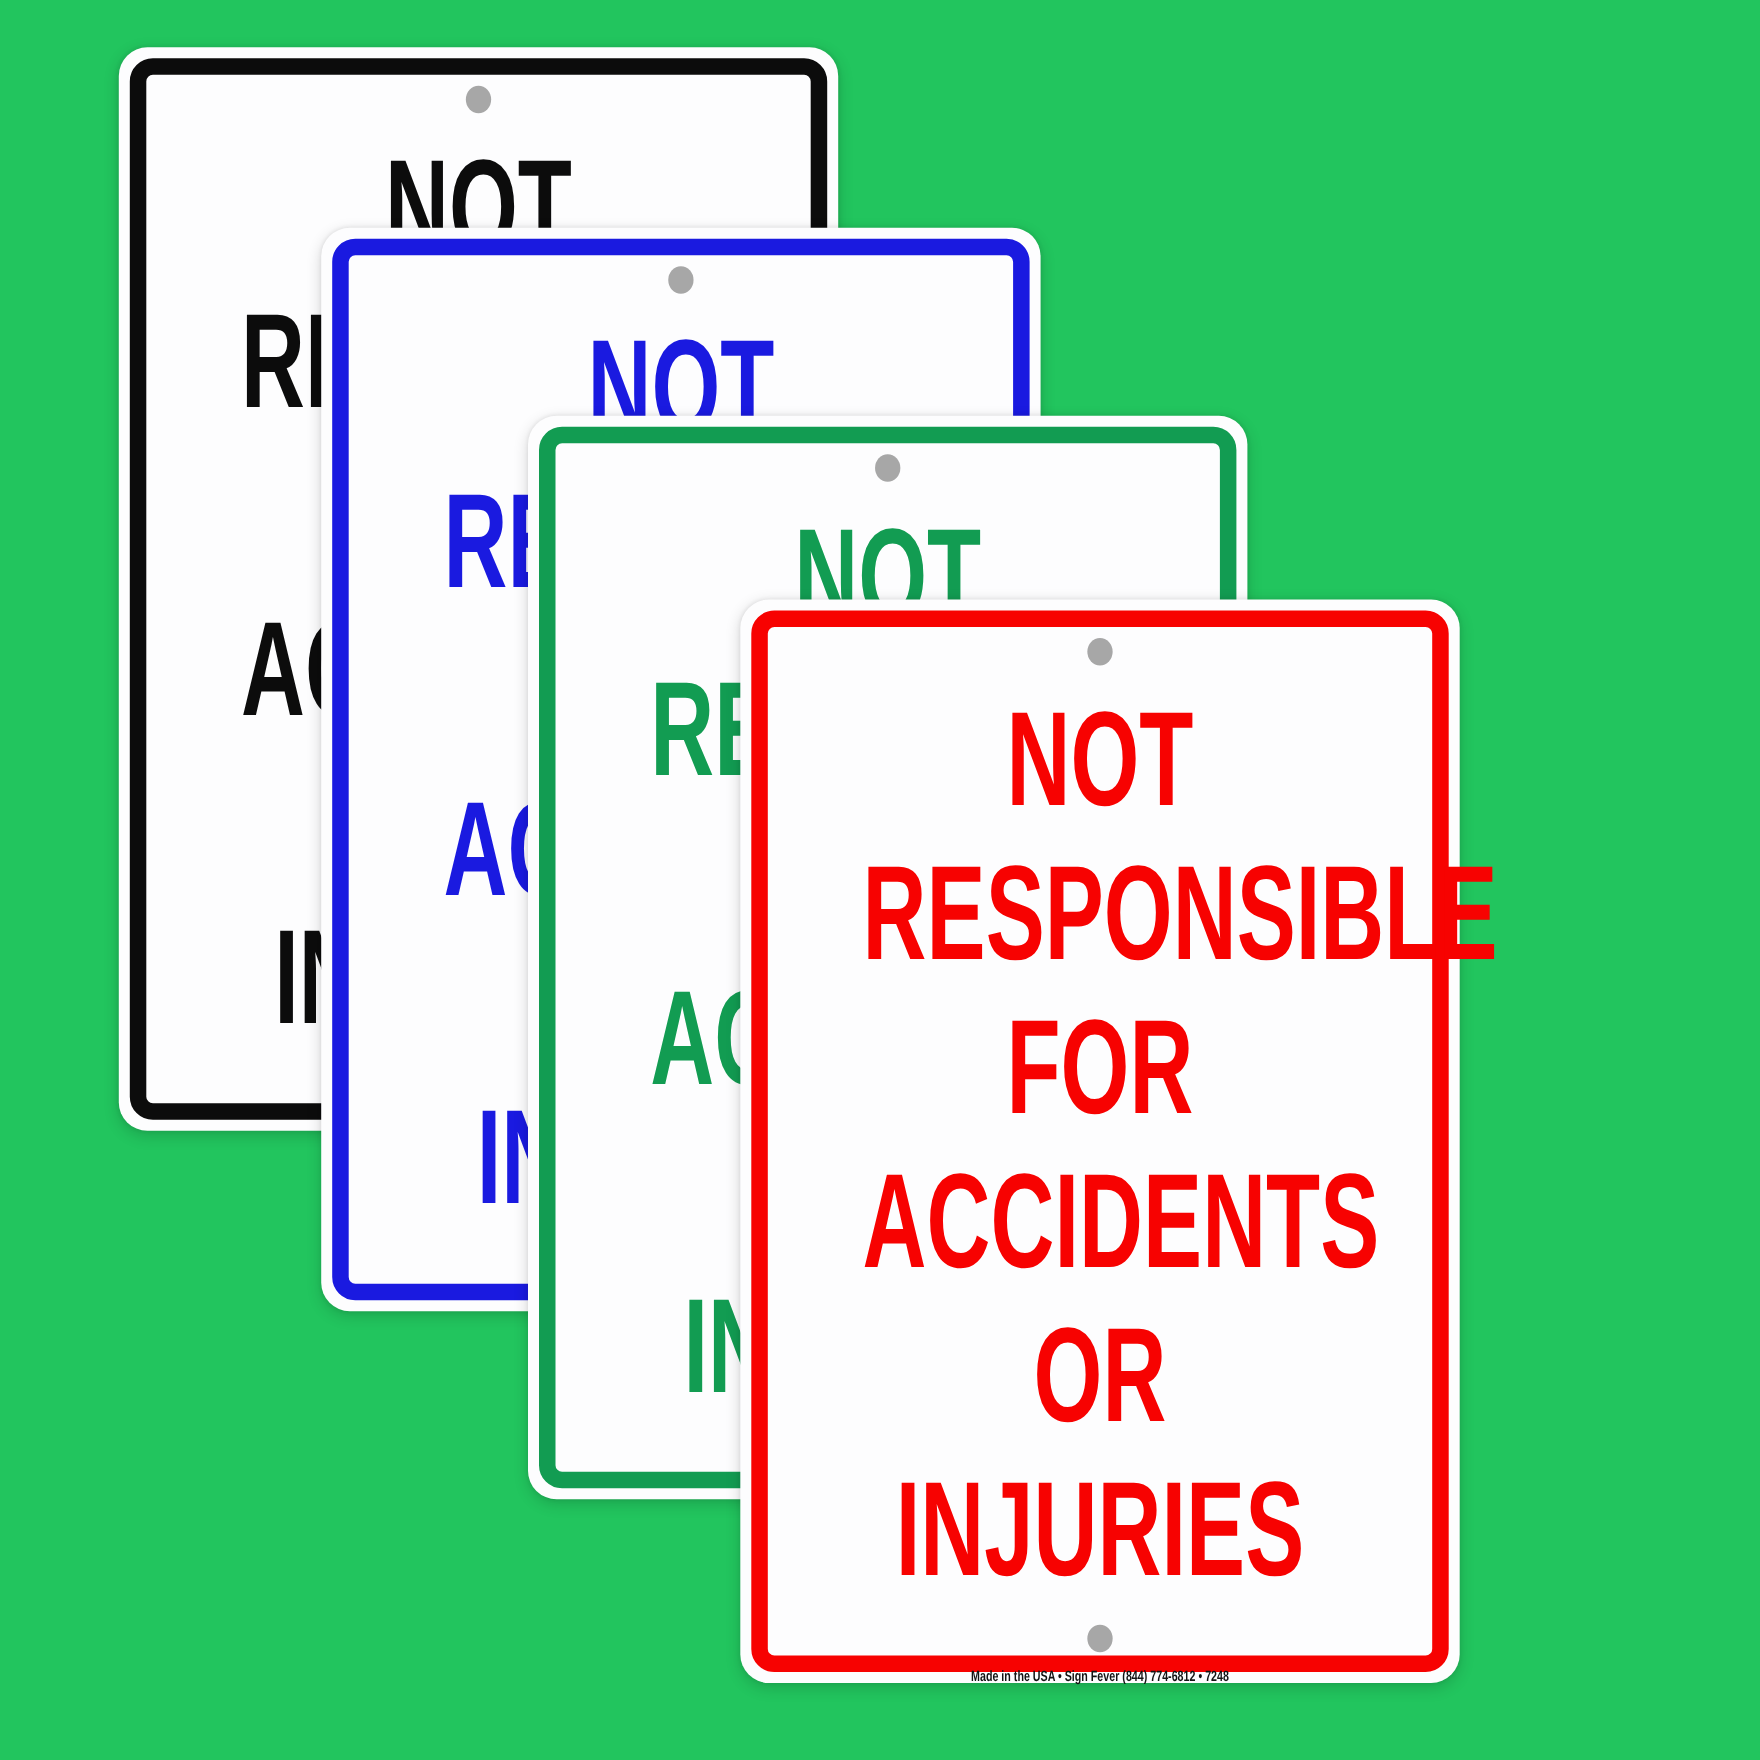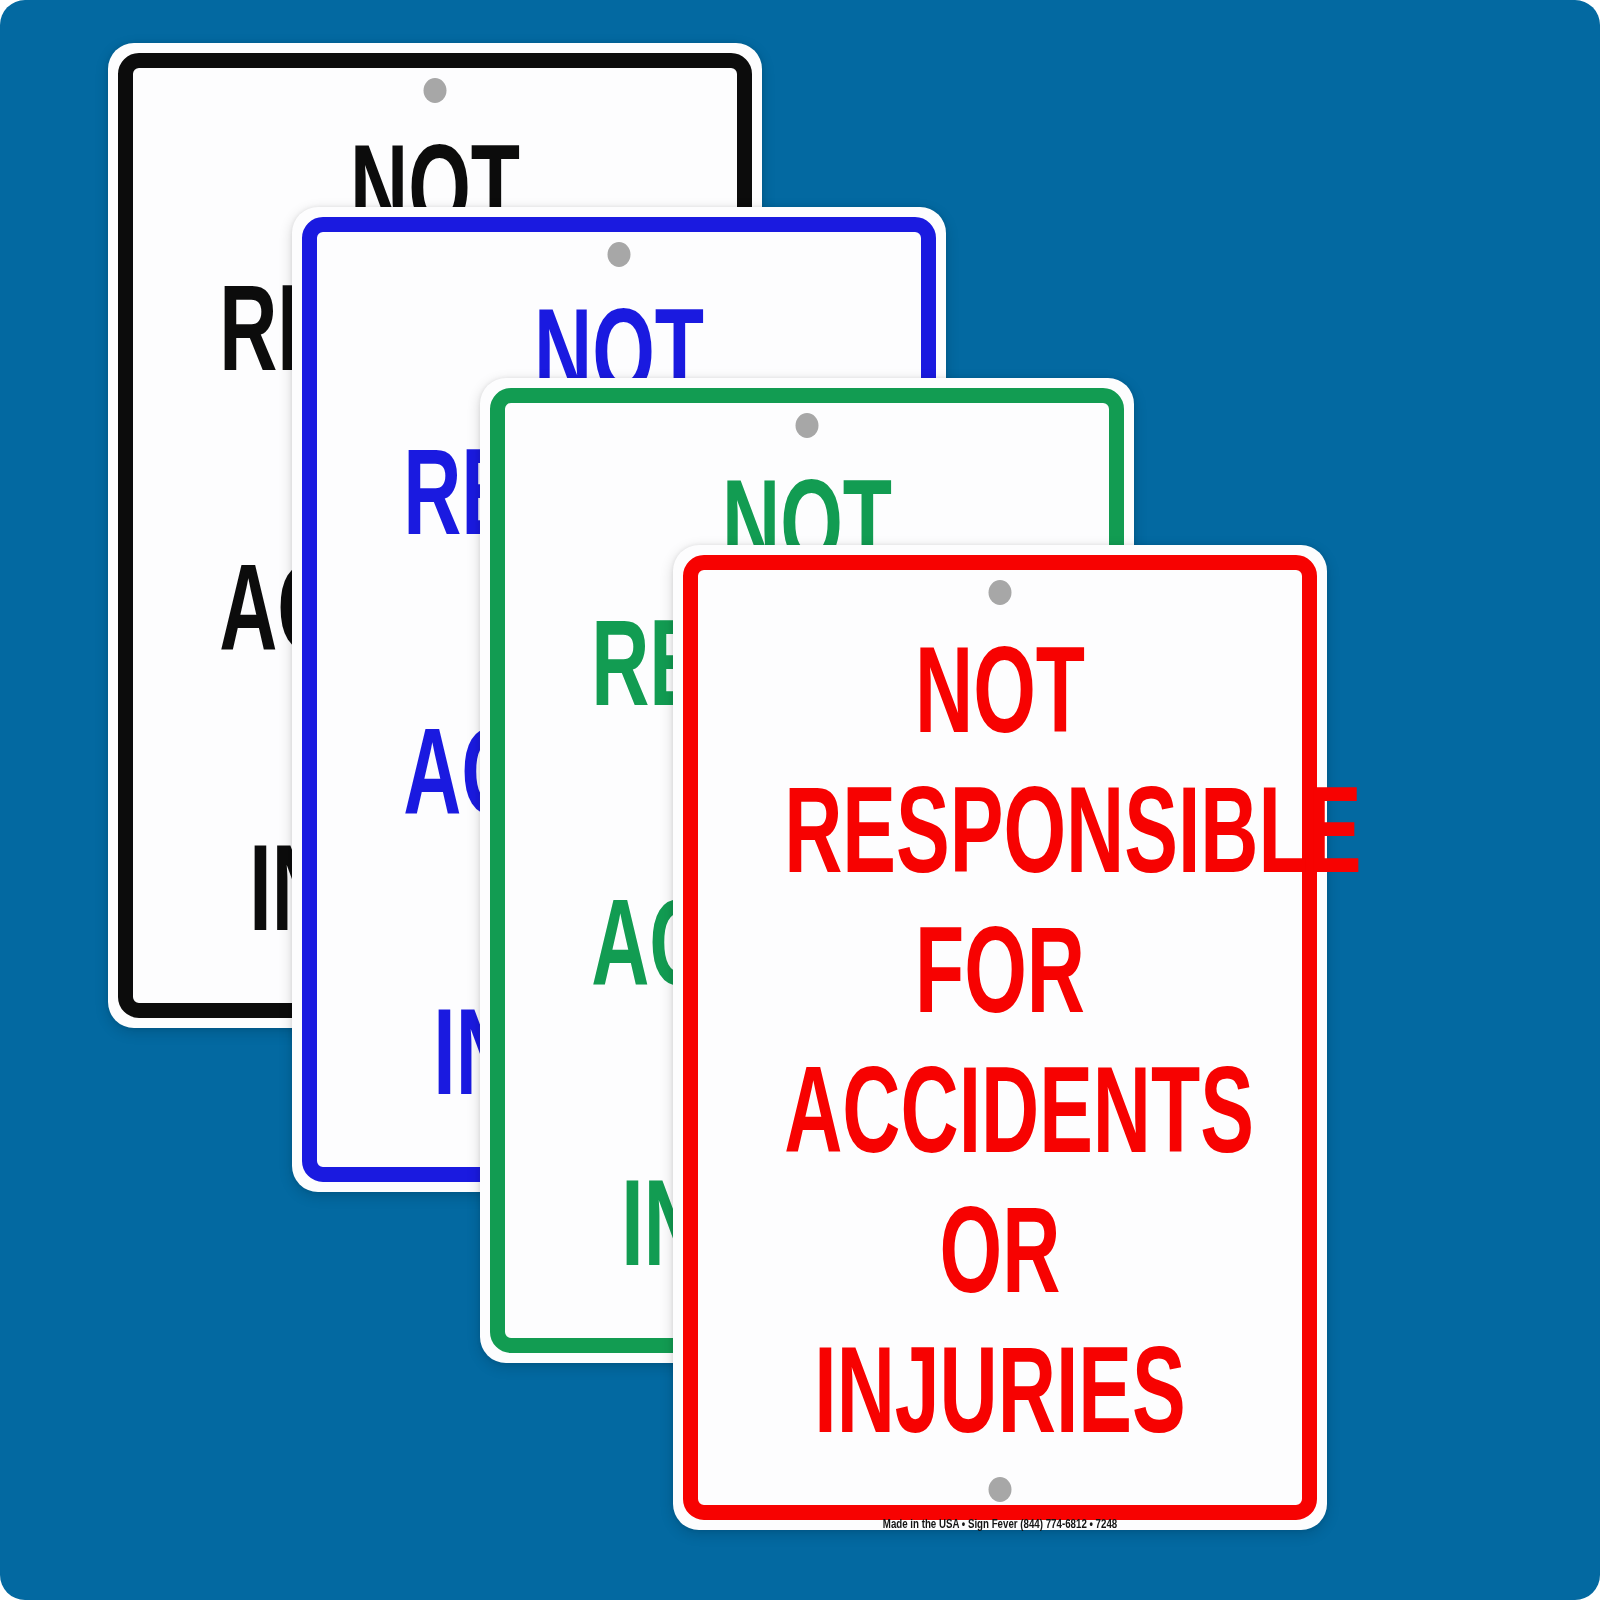--- a/index.html
+++ b/index.html
@@ -1,17 +1,17 @@
 <!DOCTYPE html>
 <html style="--hole: #a7a7a7;"><head>
 <meta charset="utf-8">
 <style>
   html,body{margin:0;padding:0;background:#ffffff;}
-  .stage{position:relative;width:1600px;height:1600px;background:#0369a1;overflow:hidden;
-         font-family:"Liberation Sans",sans-serif;border-radius:25px;}
+  .stage{position:relative;width:1600px;height:1600px;background:#22c55e;overflow:hidden;
+         font-family:"Liberation Sans",sans-serif;}
   .sign{position:absolute;width:654px;height:985px;}
   #sign-black{left:108px;top:43px;z-index:1;}
   #sign-blue {left:292px;top:207px;z-index:2;}
   #sign-green{left:480px;top:378px;z-index:3;}
   #sign-red  {left:673px;top:545px;z-index:4;}
   .panel{position:absolute;inset:0;background:#fdfdfe;border-radius:26px;
          box-shadow:0 4px 14px rgba(0,0,0,0.16),0 0 4px rgba(0,0,0,0.08);}
   .frame{position:absolute;inset:10px;border:15px solid var(--c,#000);border-radius:21px;}
   .hole{position:absolute;left:50%;transform:translateX(-50%);width:23px;height:25px;
         border-radius:50%;background:var(--hole,#a7a7a7);}

